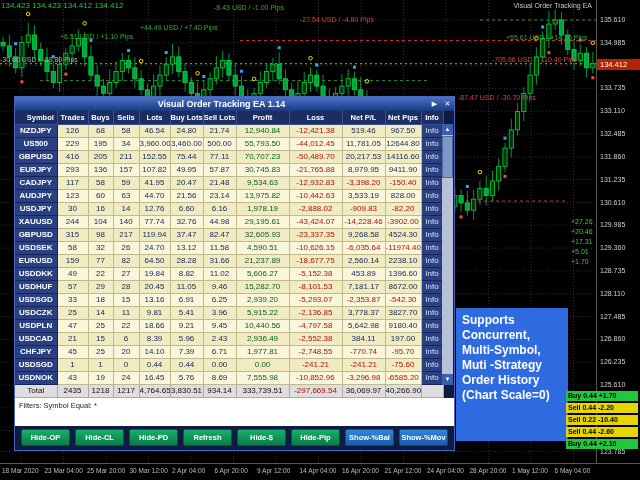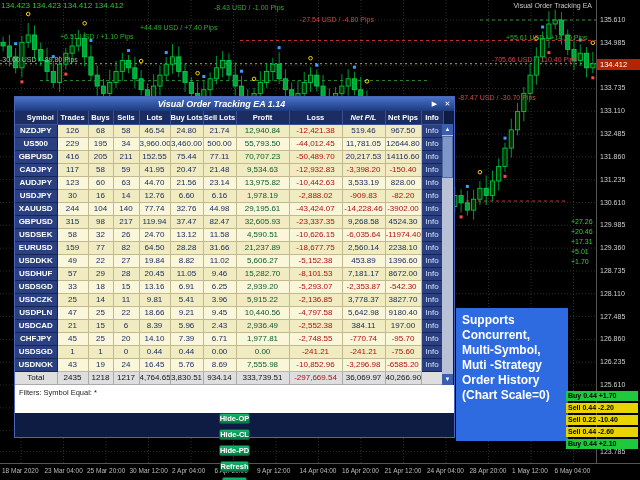--- a/index.html
+++ b/index.html
@@ -16,39 +16,39 @@
   
   .price-axis { position:absolute; left:596px; top:0; width:44px; height:463px; background:#000; border-left:1px solid #555; z-index:3; }
   .pa-label { position:absolute; left:3px; font-size:7px; color:#cfcfcf; white-space:nowrap; }
   .current-price { position:absolute; left:597px; width:43px; background:#b32400; color:#fff; font-size:7.5px; padding:1px 18px 1px 3px; z-index:4; }
   .time-axis { position:absolute; left:0; top:463px; width:640px; height:17px; background:#000; border-top:1px solid #555; z-index:3; }
   .ta-label { position:absolute; top:3px; font-size:6.5px; color:#bdbdbd; white-space:nowrap; }
 
   
   .panel { position:absolute; left:14px; top:96px; width:441px; background:#0e1c44; border:1px solid #4a66b8; z-index:5; }
   .titlebar { height:14px; background:linear-gradient(#4a72c8,#1c3a80); display:flex; align-items:center; cursor:move; }
-  .titlebar .title { flex:1; text-align:center; color:#fff; font-size:9px; font-weight:bold;font-style:italic; }
+  .titlebar .title { flex:1; text-align:center; color:#fff; font-size:9px; font-weight:bold; }
   .winbtn { width:13px; height:12px; color:#fff; font-size:7px; text-align:center; line-height:12px; cursor:pointer; }
   .grid { width:428px; border-collapse:collapse; table-layout:fixed; }
   .grid th { background:#1b2d63; color:#fff; font-size:7.5px; font-weight:bold; height:13px; border-right:1px solid #3a4f8f; border-bottom:1px solid #3a4f8f; overflow:hidden; white-space:nowrap; }
   .grid td { font-size:8px; text-align:center; height:12.4px; line-height:12px; color:#14275c; border-right:1px solid #c3b98e; border-bottom:1px solid #c3b98e; overflow:hidden; white-space:nowrap; }
   .grid tr.odd td.num { background:#f1ebc2; }
   .grid tr.even td.num { background:#faf6da; }
   .grid td.sym { background:#2a4080; color:#fff; font-weight:bold; border-right:1px solid #16245c; border-bottom:1px solid #16245c; }
   .grid td.info { background:#2a4080; color:#d9e2ff; border-right:1px solid #16245c; border-bottom:1px solid #16245c; cursor:pointer; }
   .grid td.profit { color:#0a5a2a; }
   .grid td.neg { color:#b01010; }
   .grid tr.total td { background:#dedede; color:#111; font-weight:normal; border-color:#aaa; }
   .grid tr.total td.neg { color:#b01010; }
   .scrollbar { position:absolute; right:1px; top:27px; width:11px; height:261px; background:#b9c1d6; z-index:6; }
   .sb-btn { position:absolute; left:0; width:11px; height:11px; background:#3a5fae; color:#fff; font-size:6px; text-align:center; line-height:11px; cursor:pointer; }
   .sb-up { top:0; } .sb-down { bottom:0; }
   .sb-thumb { position:absolute; left:0; top:12px; width:11px; height:42px; background:#7e96c8; border:1px solid #52699f; cursor:grab; }
   .filters { background:#fff; width:100%; height:28px; padding:2px 0 0 4px; font-size:7.5px; color:#222; line-height:12px; }
-  .btnrow { height:24px; display:flex; align-items:center; gap:5px; padding:0 6px; background:#0e1c44;flex-direction:column; }
+  .btnrow { height:24px; display:flex; align-items:center; gap:5px; padding:0 6px; background:#0e1c44; }
   .pbtn { flex:1; height:17px; font-size:7.5px; font-weight:bold; color:#fff; background:linear-gradient(#19b06b,#0a7a47); border:1px solid #0a5a36; border-radius:2px; display:flex; align-items:center; justify-content:center; cursor:pointer; white-space:nowrap; }
   .pbtn.blue { background:linear-gradient(#2f86da,#1b5cab); border-color:#144a8c; }
 
   
   .infobox { position:absolute; left:456px; top:308px; width:112px; height:133px; background:#2e6be0; color:#fff; font-weight:bold; font-size:12px; line-height:15px; padding:5px 6px; z-index:6; }
   #chips { position:absolute; left:566px; top:391px; width:72px; z-index:6; }
   .chip { height:10px; margin-bottom:2px; font-size:7px; font-weight:bold; line-height:10px; padding:0 2px; color:#000; white-space:nowrap; cursor:pointer; }
   .chip.buy { background:#1fc83c; }
   .chip.sell { background:#e8d400; }
 </style>
@@ -409,21 +409,21 @@
           <tr>
             <th style="width: 42px; padding-left: 9px;">Symbol</th>
             <th style="width: 31px;">Trades</th>
             <th style="width: 25px;">Buys</th>
             <th style="width: 26px;">Sells</th>
             <th style="width: 31px;">Lots</th>
             <th style="width: 33px;">Buy Lots</th>
             <th style="width: 33px;">Sell Lots</th>
             <th style="width: 53px;">Profit</th>
             <th style="width: 53px;">Loss</th>
-            <th style="width: 43px; font-style: italic;">Net P/L</th>
+            <th style="width: 43px;">Net P/L</th>
             <th style="width: 36px;">Net Pips</th>
             <th style="width: 22px;">Info</th>
           </tr>
         </thead>
       <tbody id="tbody">
           <tr class="odd">
             <td class="sym">NZDJPY</td>
             <td class="num">126</td>
             <td class="num">68</td>
             <td class="num">58</td>
@@ -455,20 +455,34 @@
             <td class="num">416</td>
             <td class="num">205</td>
             <td class="num">211</td>
             <td class="num">152.55</td>
             <td class="num">75.44</td>
             <td class="num">77.11</td>
             <td class="num profit">70,707.23</td>
             <td class="num neg">-50,489.70</td>
             <td class="num">20,217.53</td>
             <td class="num">14116.60</td>
+            <td class="info">Info</td>
+          </tr>
+          <tr class="even">
+            <td class="sym">EURJPY</td>
+            <td class="num">293</td>
+            <td class="num">136</td>
+            <td class="num">157</td>
+            <td class="num">107.82</td>
+            <td class="num">49.95</td>
+            <td class="num">57.87</td>
+            <td class="num profit">30,745.83</td>
+            <td class="num neg">-21,765.88</td>
+            <td class="num">8,979.95</td>
+            <td class="num">9411.90</td>
             <td class="info">Info</td>
           </tr>
           <tr class="odd">
             <td class="sym">CADJPY</td>
             <td class="num">117</td>
             <td class="num">58</td>
             <td class="num">59</td>
             <td class="num">41.95</td>
             <td class="num">20.47</td>
             <td class="num">21.48</td>

